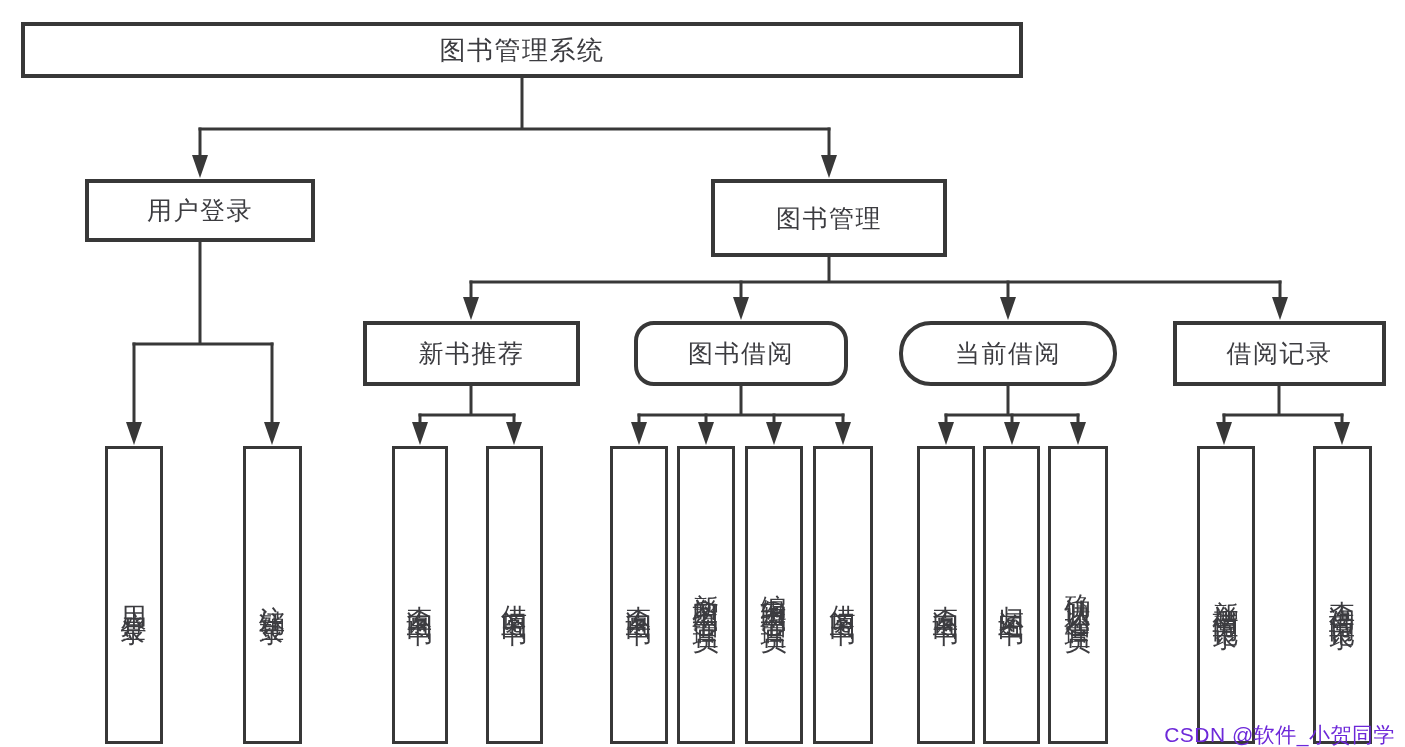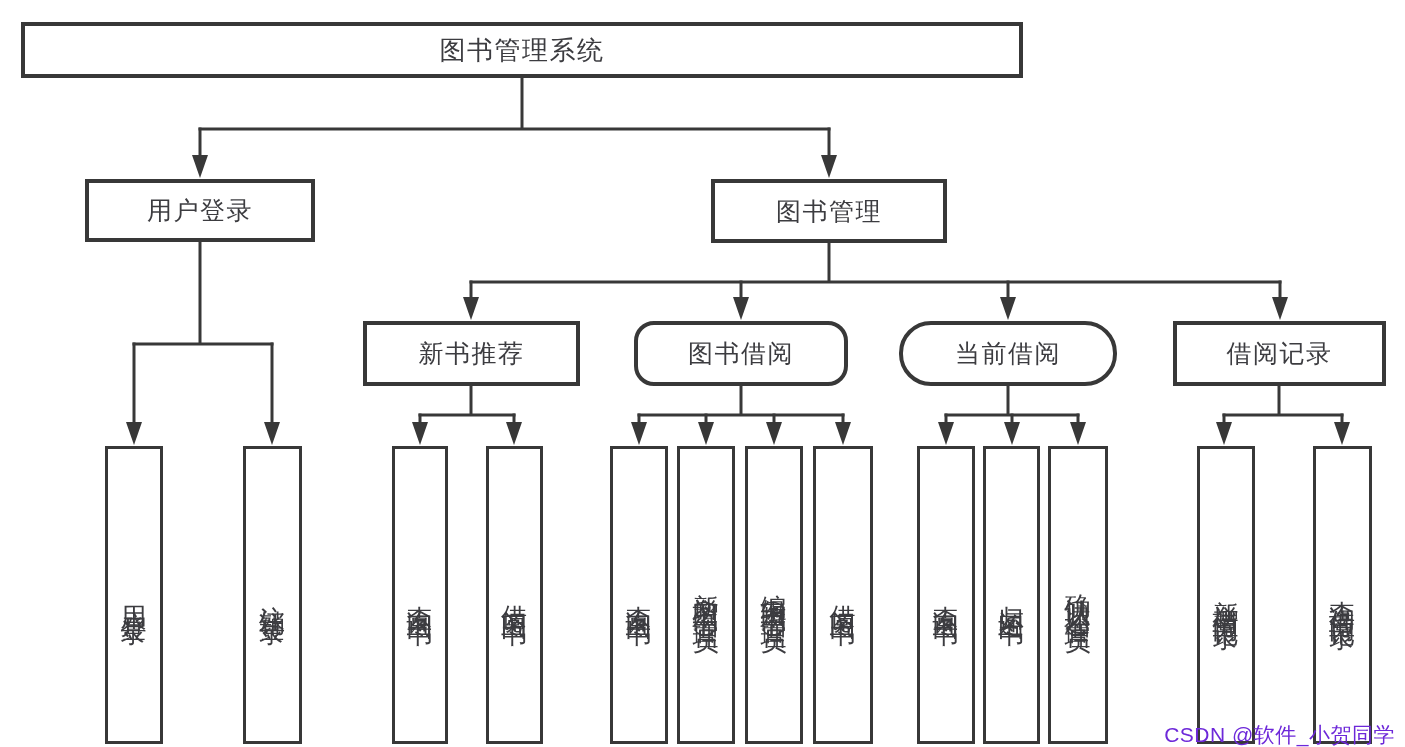--- a/index.html
+++ b/index.html
@@ -122,21 +122,21 @@
       <path d="M1012,436 L1004,413 H1020 Z"></path>
       <path d="M1078,436 L1070,413 H1086 Z"></path>
       <path d="M1224,436 L1216,413 H1232 Z"></path>
       <path d="M1342,436 L1334,413 H1350 Z"></path>
     </g>
   </svg>
 
   <div class="node root" style="left:21px; top:13px; width:1002px; height:56px;">图书管理系统</div>
 
   <div class="node" style="left:85px; top:170px; width:230px; height:63px;">用户登录</div>
-  <div class="node" style="left:711px; top:170px; width:236px; height:64px;">图书管理</div>
+  <div class="node" style="left:711px; top:170px; width:236px; height:78px;">图书管理</div>
 
   <div class="node" style="left:363px; top:312px; width:217px; height:65px;text-align:right;">新书推荐</div>
   <div class="node" style="left:634px; top:312px; width:214px; height:65px;border-radius:20px;">图书借阅</div>
   <div class="node" style="left:899px; top:312px; width:218px; height:65px;border-radius:32px;">当前借阅</div>
   <div class="node" style="left:1173px; top:312px; width:213px; height:65px;">借阅记录</div>
 
   <div class="node leaf" style="left:105px; top:437px; width:58px; height:298px;">用户登录</div>
   <div class="node leaf" style="left:243px; top:437px; width:59px; height:298px;">注销登录</div>
 
   <div class="node leaf" style="left:392px; top:437px; width:56px; height:298px;">查询图书</div>

